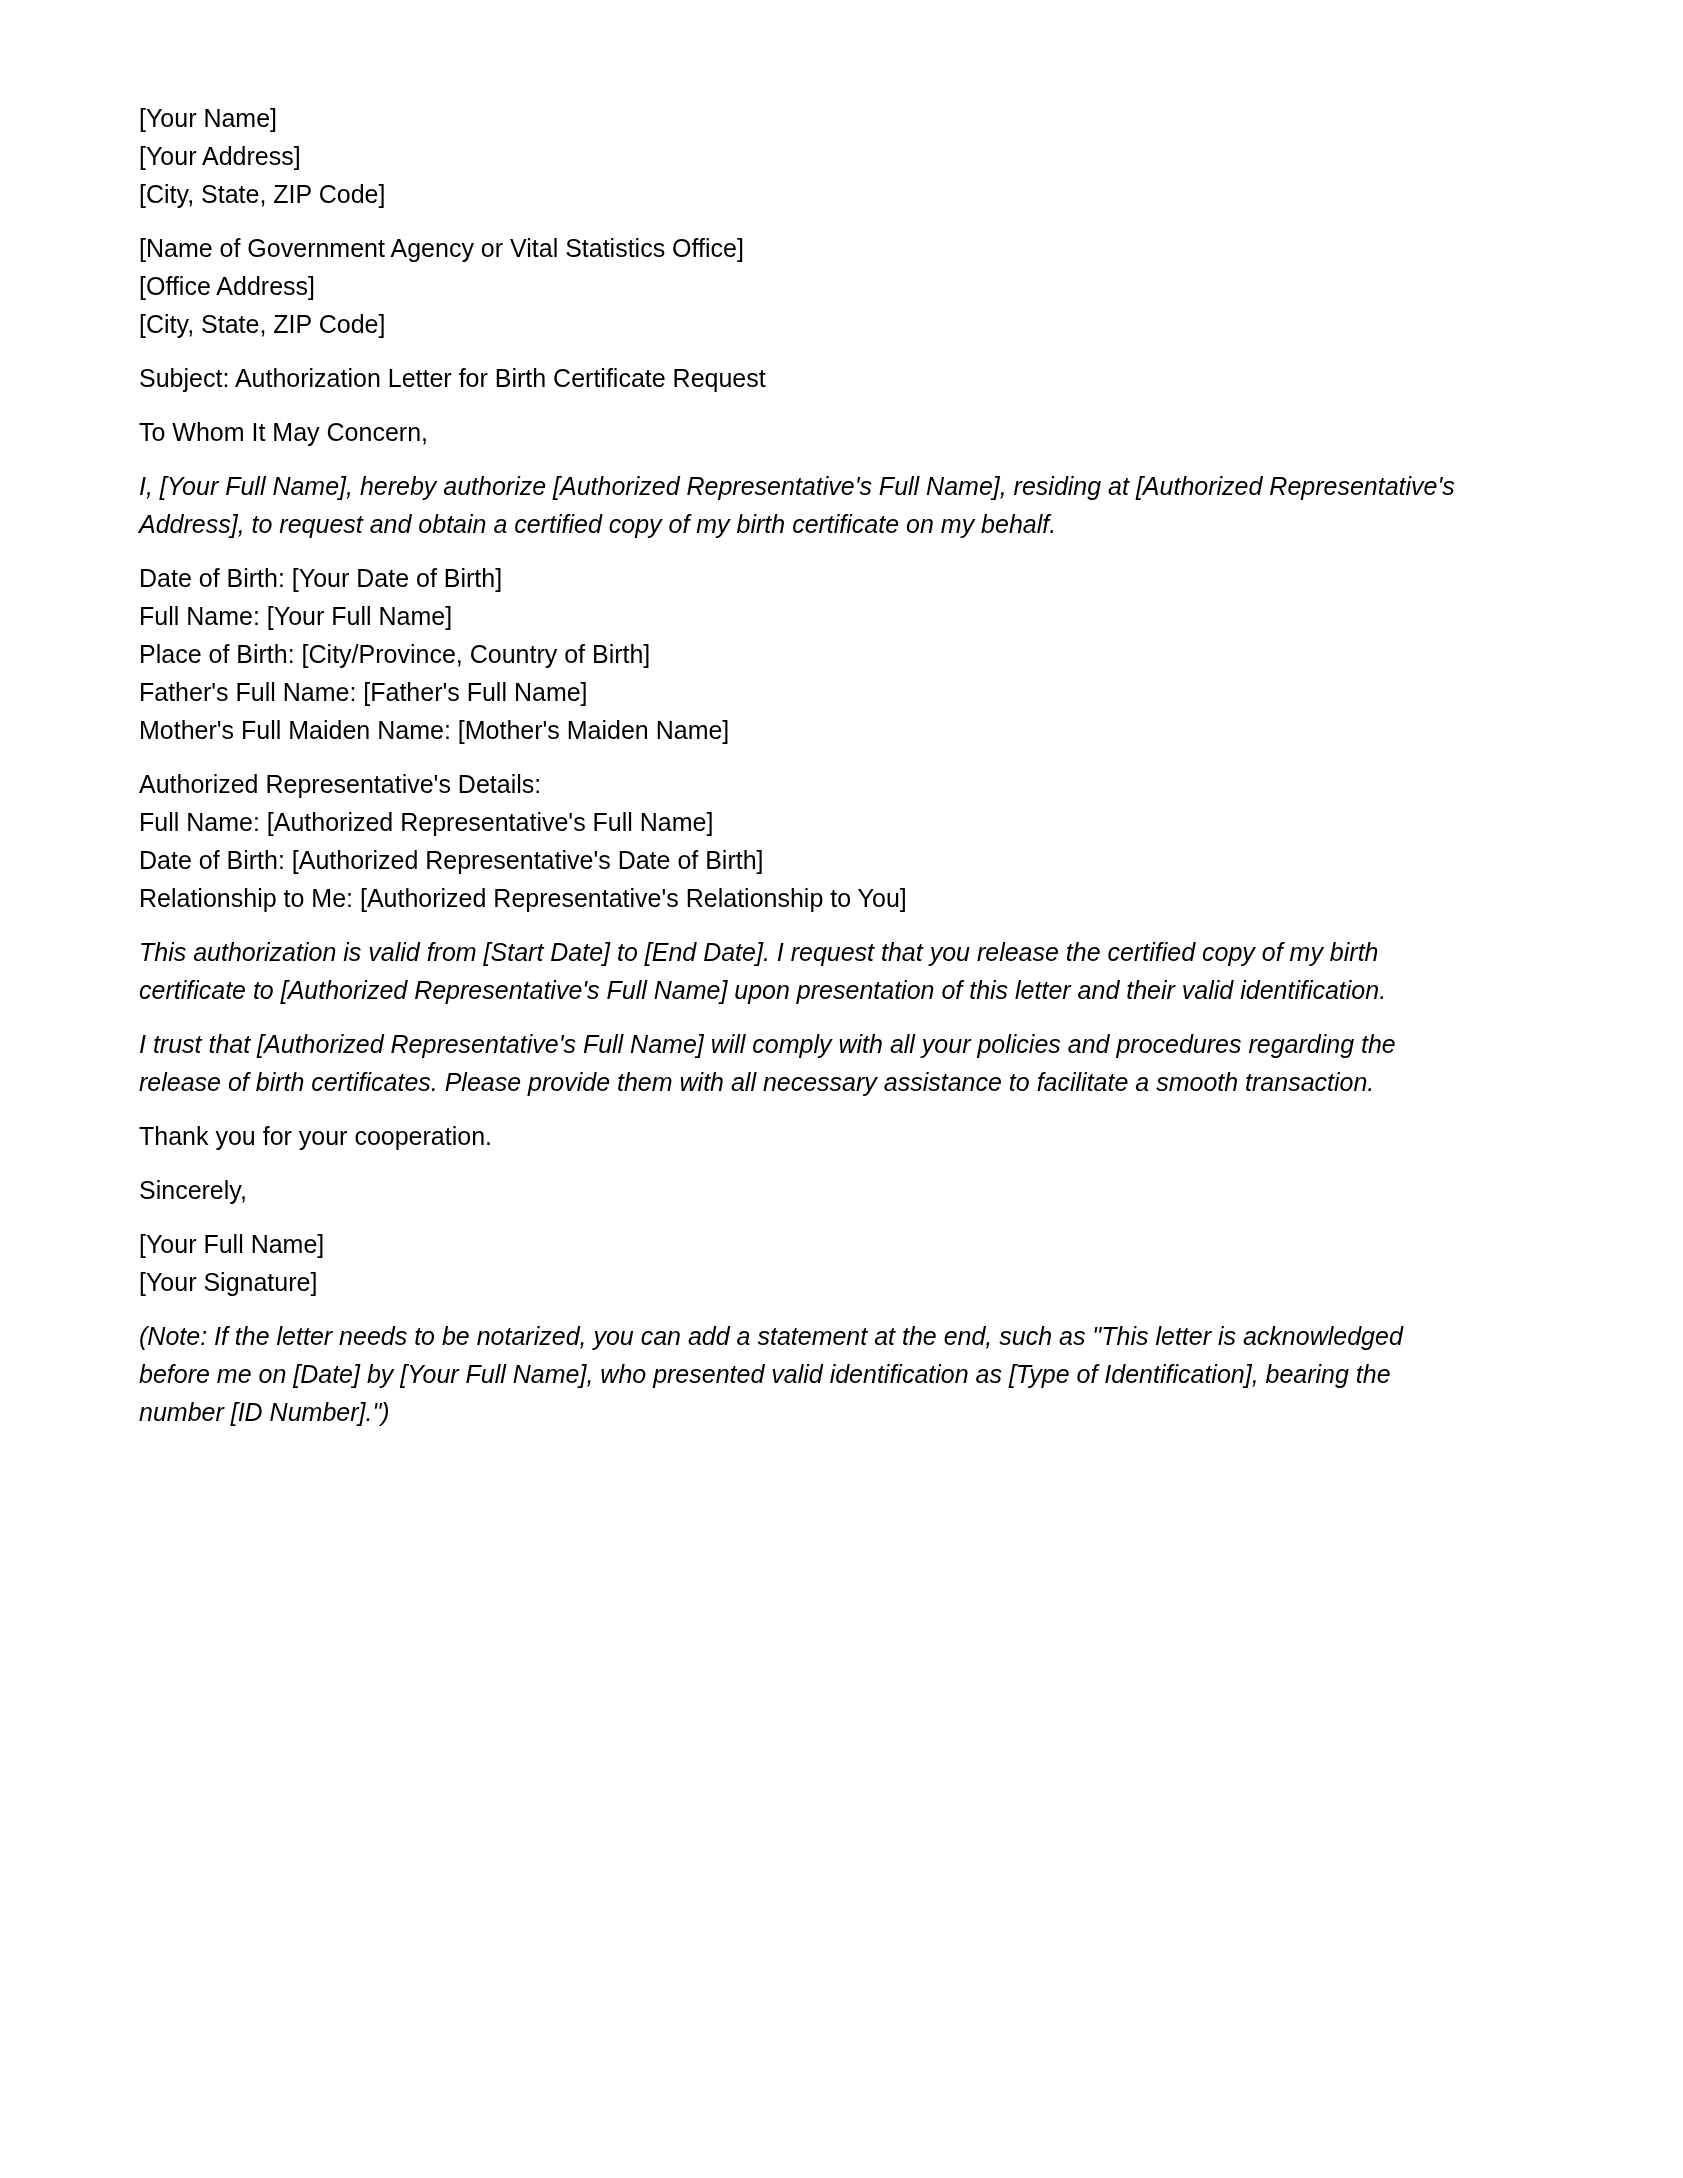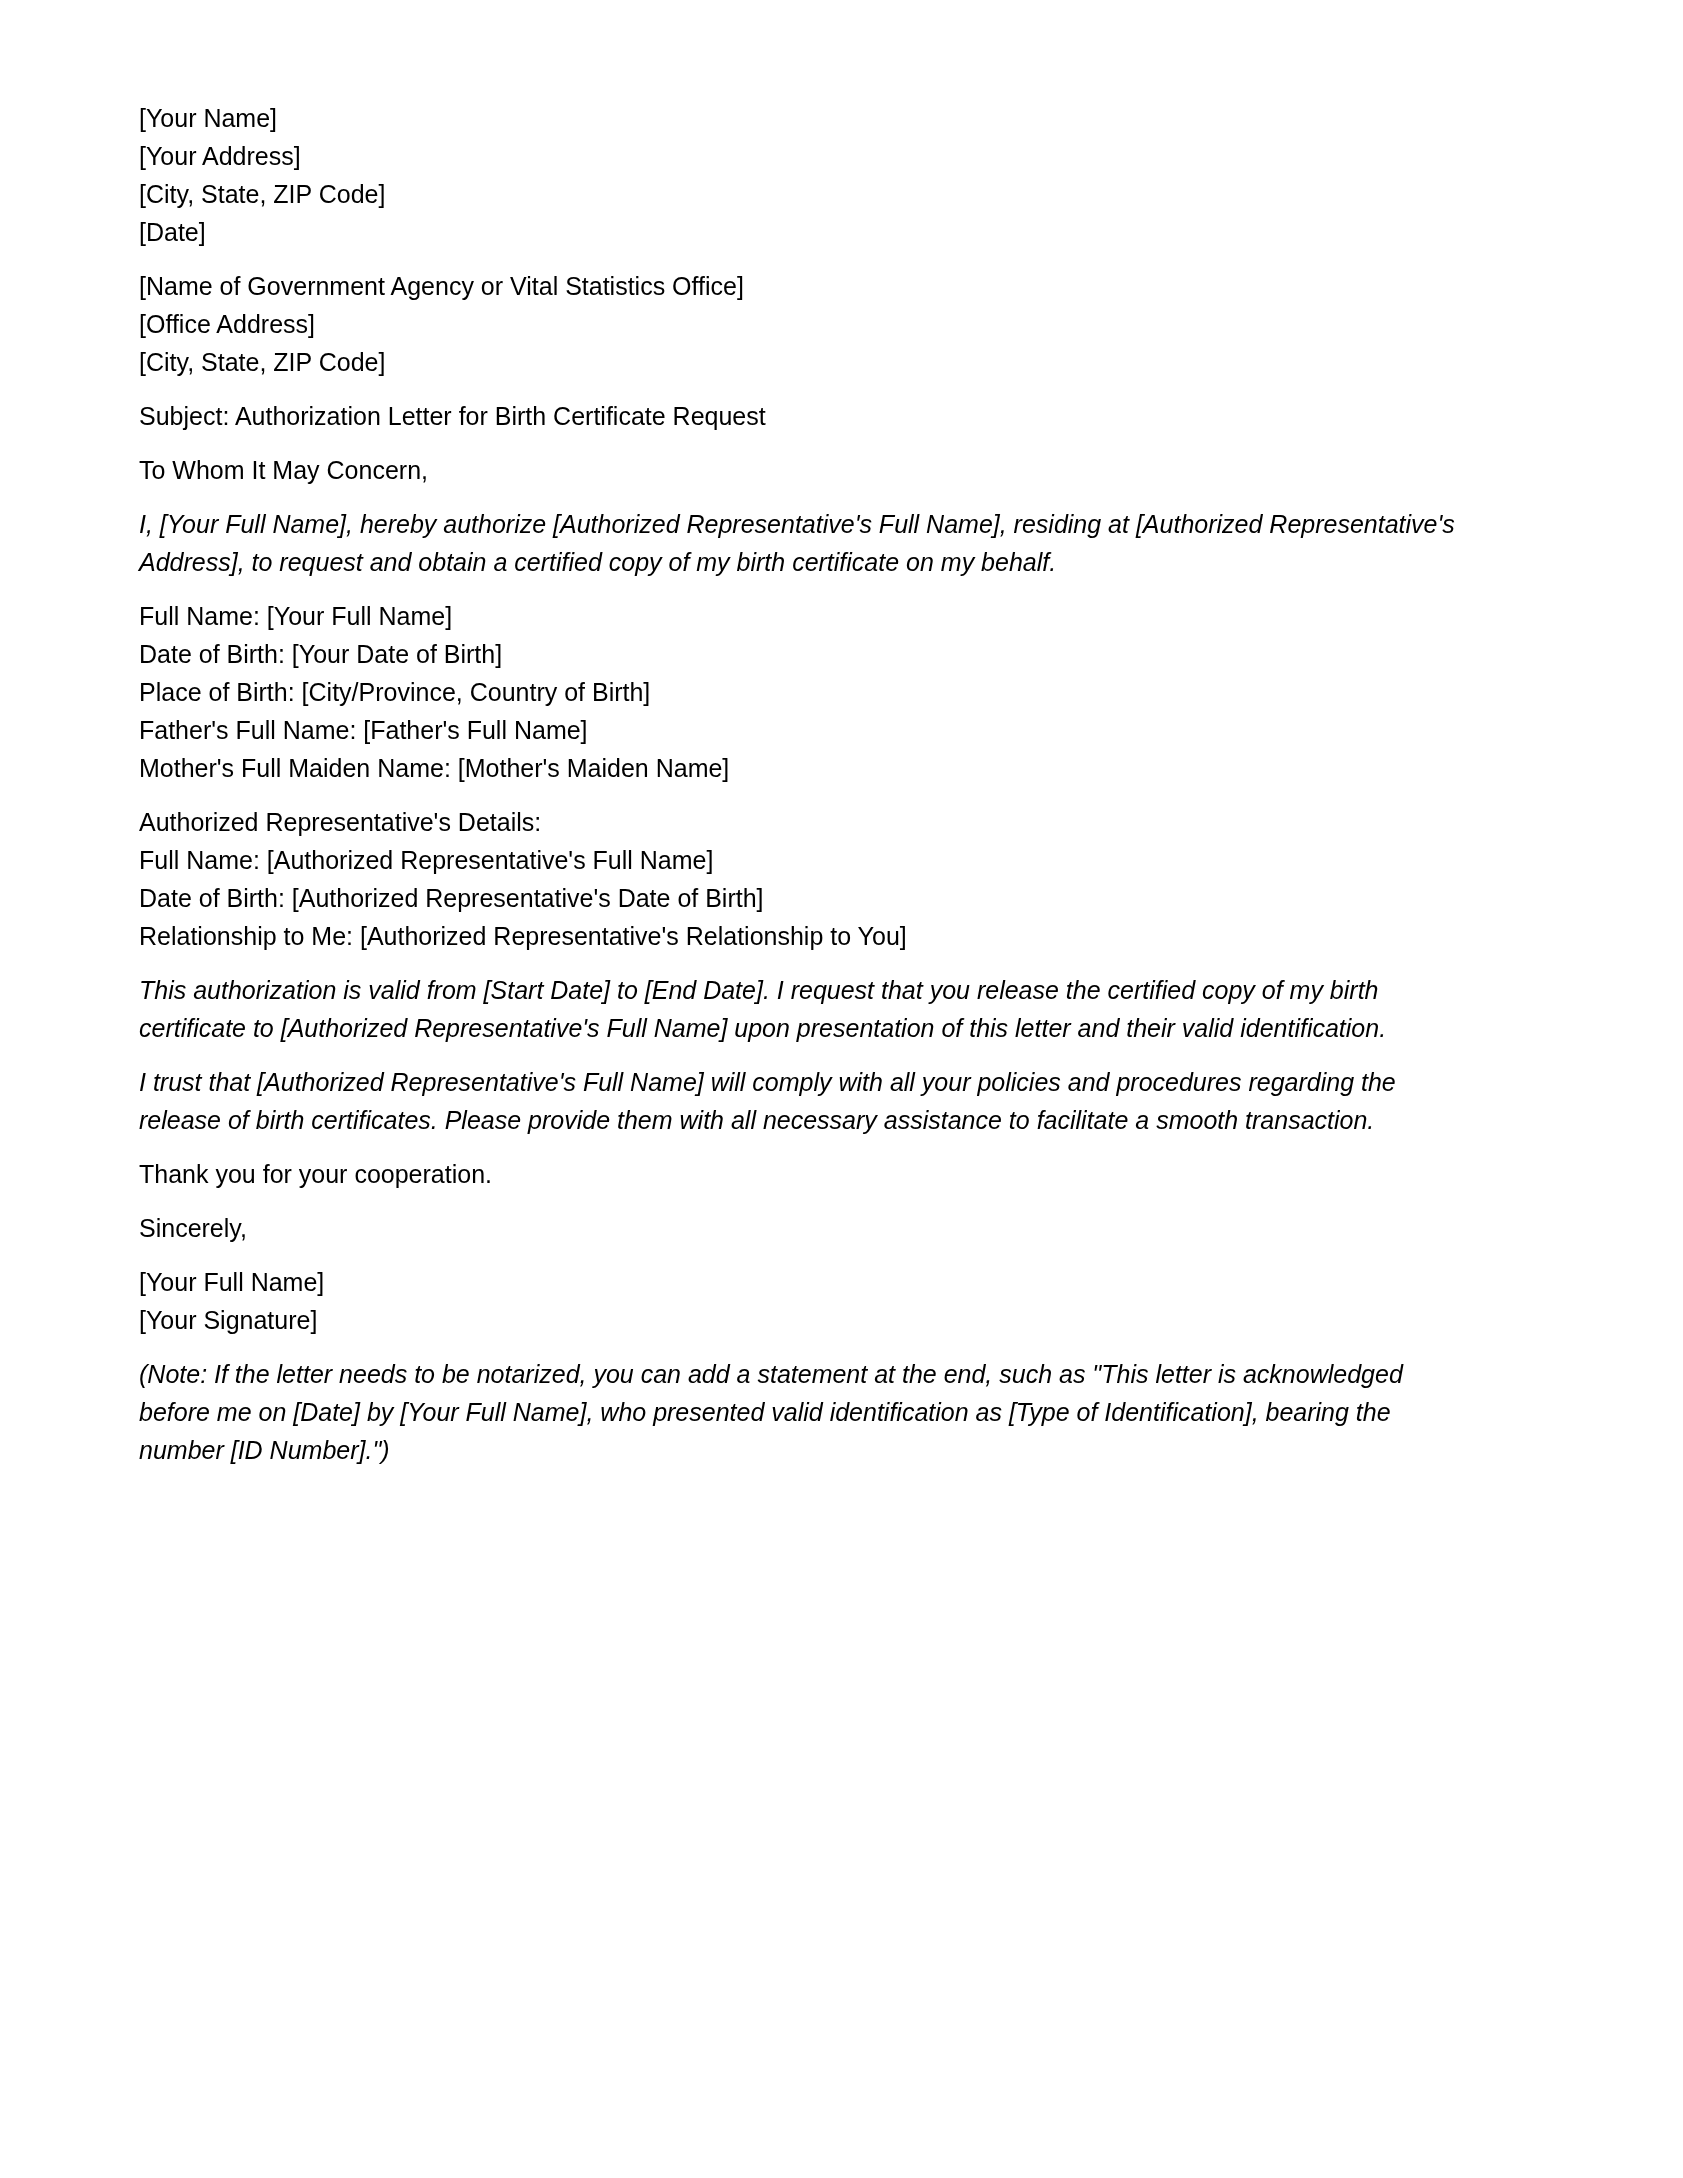--- a/index.html
+++ b/index.html
@@ -52,21 +52,20 @@
 </head>
 <body>
 
 <div class="page">
   <div class="letter">
 
     <div class="block">
       <span class="line">[Your Name]</span>
       <span class="line">[Your Address]</span>
       <span class="line">[City, State, ZIP Code]</span>
-      <span class="line">[Date]</span>
     </div>
 
     <div class="block">
       <span class="line">[Name of Government Agency or Vital Statistics Office]</span>
       <span class="line">[Office Address]</span>
       <span class="line">[City, State, ZIP Code]</span>
     </div>
 
     <div class="block">
       <span class="line">Subject: Authorization Letter for Birth Certificate Request</span>
@@ -74,22 +73,22 @@
 
     <div class="block">
       <span class="line">To Whom It May Concern,</span>
     </div>
 
     <div class="block">
       <span class="para">I, [Your Full Name], hereby authorize [Authorized Representative's Full Name], residing at [Authorized Representative's Address], to request and obtain a certified copy of my birth certificate on my behalf.</span>
     </div>
 
     <div class="block">
+      <span class="line">Date of Birth: [Your Date of Birth]</span>
       <span class="line">Full Name: [Your Full Name]</span>
-      <span class="line">Date of Birth: [Your Date of Birth]</span>
       <span class="line">Place of Birth: [City/Province, Country of Birth]</span>
       <span class="line">Father's Full Name: [Father's Full Name]</span>
       <span class="line">Mother's Full Maiden Name: [Mother's Maiden Name]</span>
     </div>
 
     <div class="block">
       <span class="line">Authorized Representative's Details:</span>
       <span class="line">Full Name: [Authorized Representative's Full Name]</span>
       <span class="line">Date of Birth: [Authorized Representative's Date of Birth]</span>
       <span class="line">Relationship to Me: [Authorized Representative's Relationship to You]</span>

